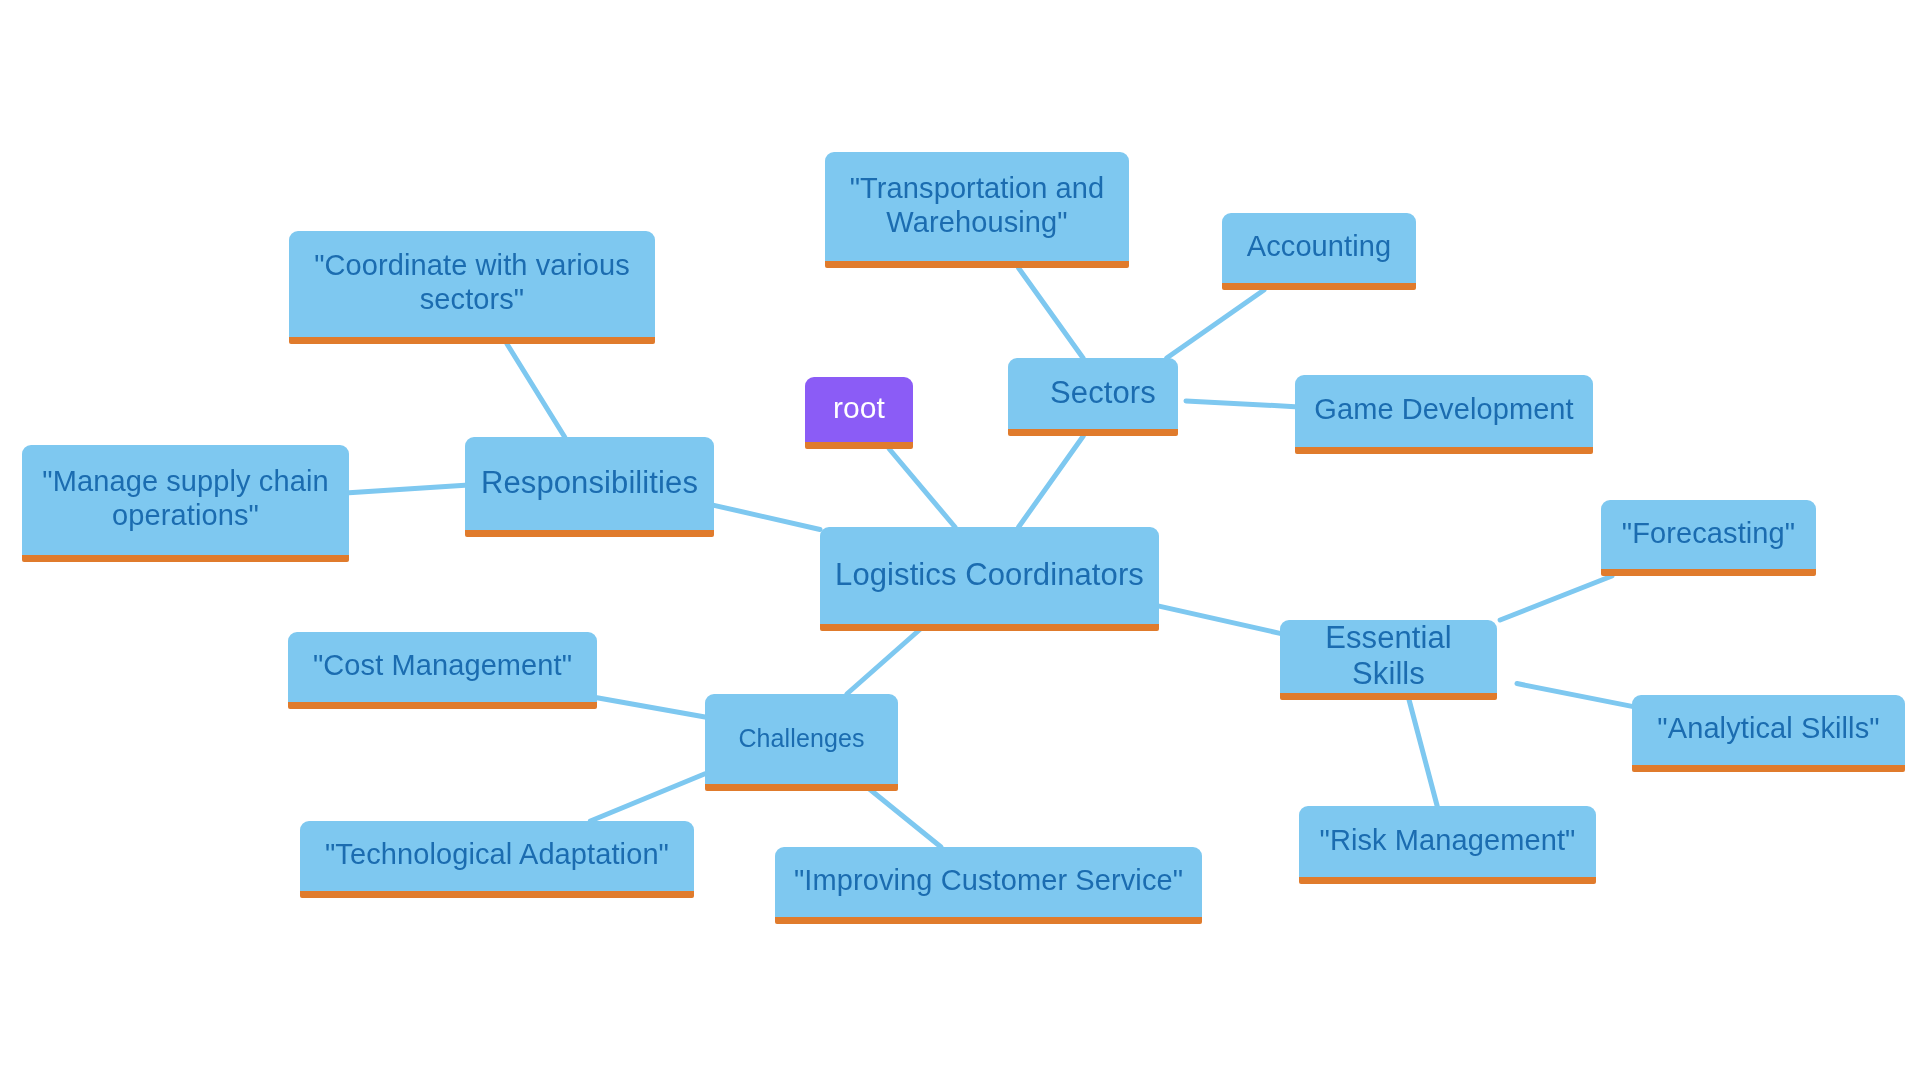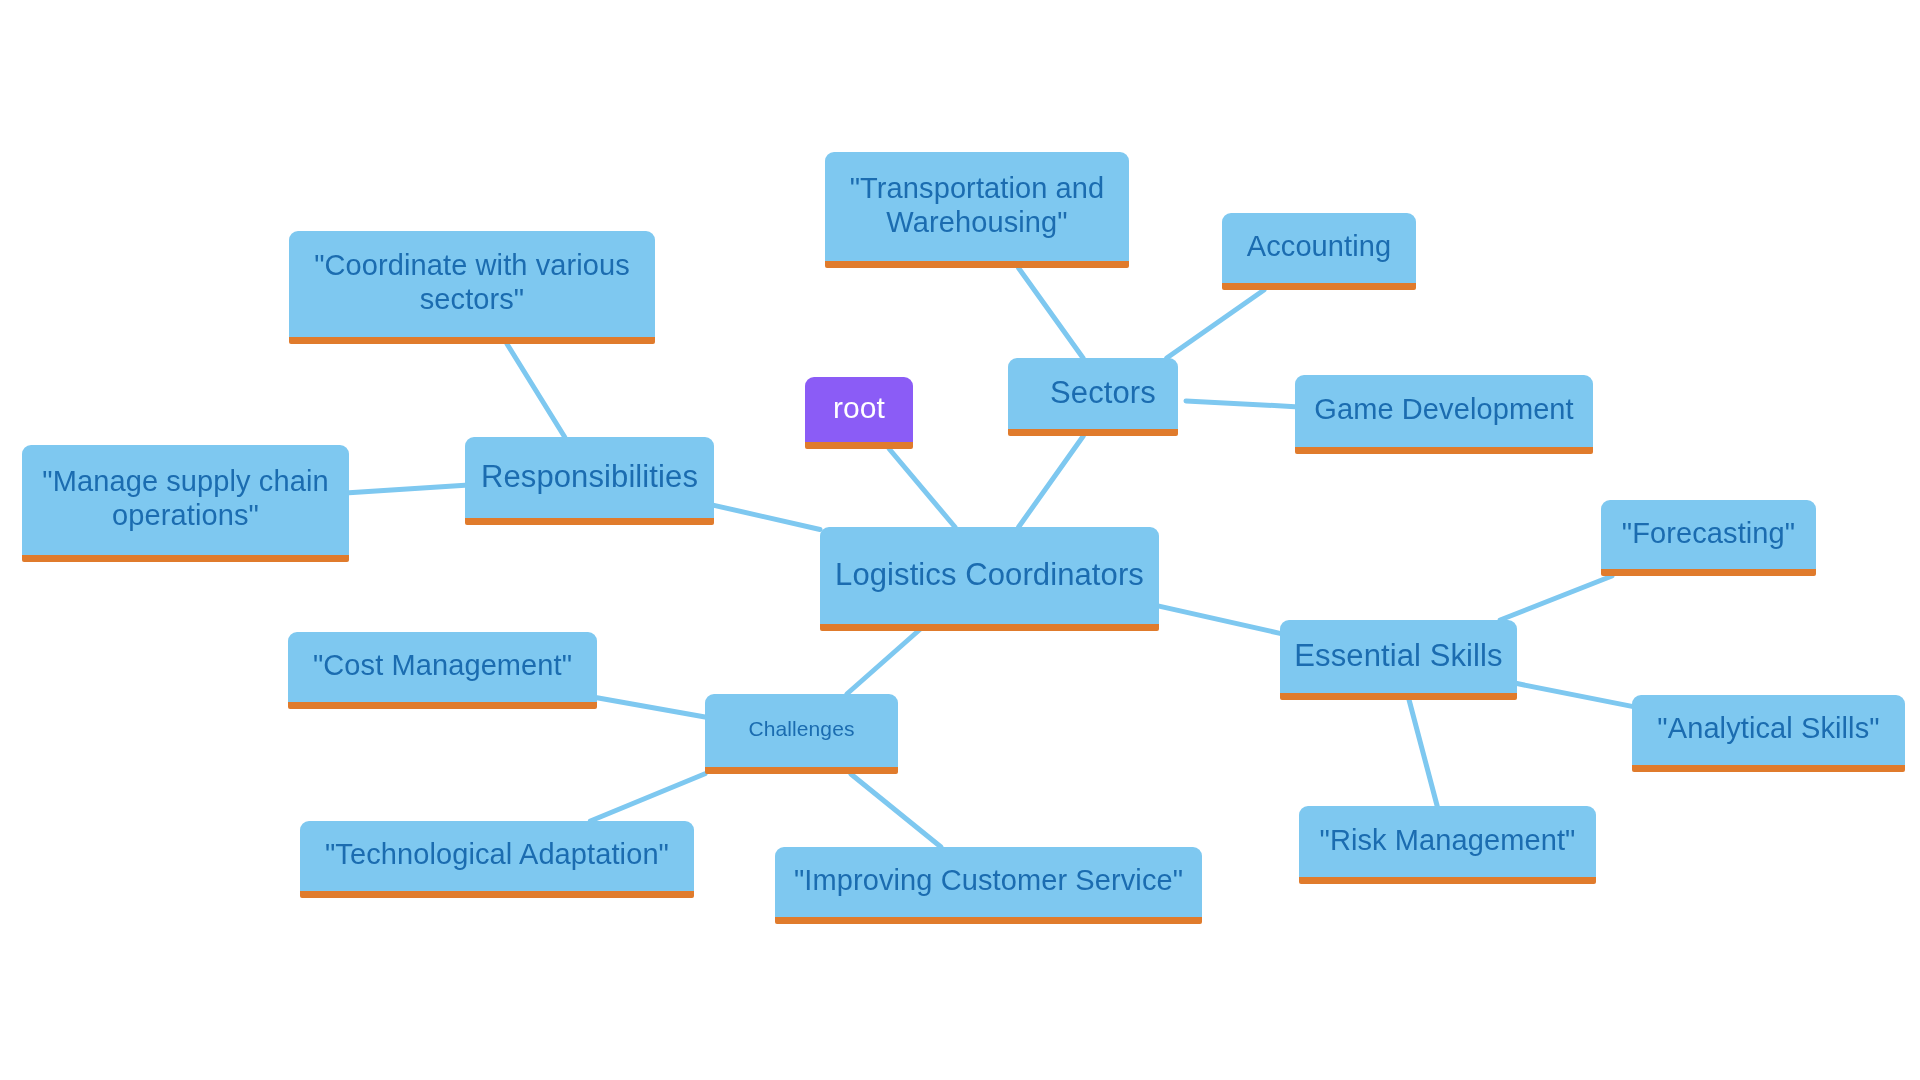--- a/index.html
+++ b/index.html
@@ -66,24 +66,24 @@
       <line x1="1500.139344262295" y1="620" x2="1611.9426229508197" y2="576" stroke="#7ec8f0" stroke-width="5" stroke-linecap="round"></line>
       <line x1="1517" y1="683.5398648648649" x2="1632" y2="706.3844594594594" stroke="#7ec8f0" stroke-width="5" stroke-linecap="round"></line>
       <line x1="1409.0945945945946" y1="700" x2="1437.1702702702703" y2="806" stroke="#7ec8f0" stroke-width="5" stroke-linecap="round"></line>
       <line x1="705" y1="716.9310584958217" x2="597" y2="697.8279944289693" stroke="#7ec8f0" stroke-width="5" stroke-linecap="round"></line>
       <line x1="705" y1="773.7725779967159" x2="590.4123505976096" y2="821" stroke="#7ec8f0" stroke-width="5" stroke-linecap="round"></line>
       <line x1="850.8729372937294" y1="774" x2="940.9785478547855" y2="847" stroke="#7ec8f0" stroke-width="5" stroke-linecap="round"></line>
     </svg>
   <div id="node-layer">
       <div class="node root-node" style="left: 805px; top: 377px; width: 108px; height: 72px; font-size: 30px;">root</div>
       <div class="node" style="left: 820px; top: 527px; width: 339px; height: 104px; font-size: 31px;">Logistics Coordinators</div>
-      <div class="node" style="left: 465px; top: 437px; width: 249px; height: 88px; font-size: 31px;">Responsibilities</div>
+      <div class="node" style="left: 465px; top: 437px; width: 249px; height: 100px; font-size: 31px;">Responsibilities</div>
       <div class="node" style="left: 1008px; top: 358px; width: 170px; height: 78px; font-size: 31px; padding-left: 30px;">Sectors</div>
-      <div class="node" style="left: 705px; top: 694px; width: 193px; height: 80px; font-size: 21px;">Challenges</div>
-      <div class="node" style="left: 1280px; top: 620px; width: 237px; height: 80px; font-size: 31px;">Essential Skills</div>
+      <div class="node" style="left: 705px; top: 694px; width: 193px; height: 97px; font-size: 25px;">Challenges</div>
+      <div class="node" style="left: 1280px; top: 620px; width: 217px; height: 80px; font-size: 31px;">Essential Skills</div>
       <div class="node" style="left: 289px; top: 231px; width: 366px; height: 113px; font-size: 29px;">"Coordinate with various
 sectors"</div>
       <div class="node" style="left: 22px; top: 445px; width: 327px; height: 117px; font-size: 29px;">"Manage supply chain
 operations"</div>
       <div class="node" style="left: 825px; top: 152px; width: 304px; height: 116px; font-size: 29px;">"Transportation and
 Warehousing"</div>
       <div class="node" style="left: 1222px; top: 213px; width: 194px; height: 77px; font-size: 29px; text-align: center;">Accounting</div>
       <div class="node" style="left: 1295px; top: 375px; width: 298px; height: 79px; font-size: 29px;">Game Development</div>
       <div class="node" style="left: 1601px; top: 500px; width: 215px; height: 76px; font-size: 29px;">"Forecasting"</div>
       <div class="node" style="left: 1632px; top: 695px; width: 273px; height: 77px; font-size: 29px;">"Analytical Skills"</div>

